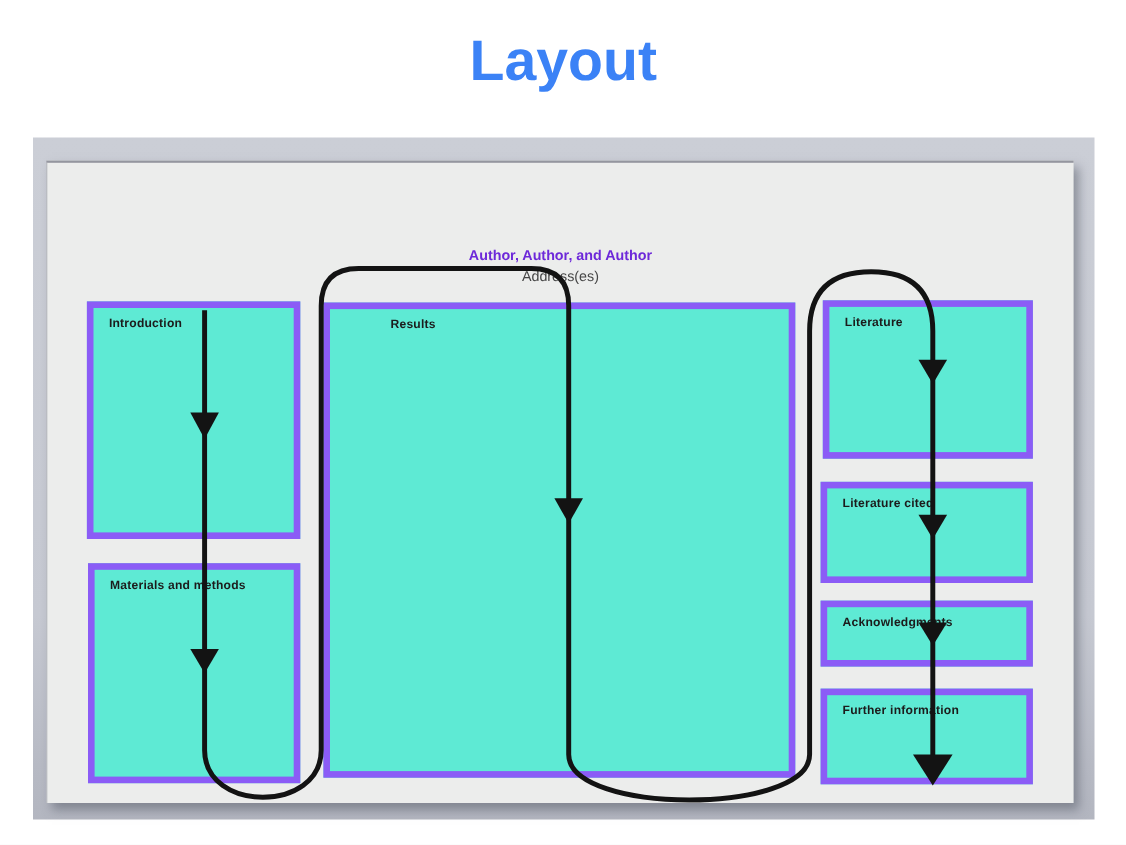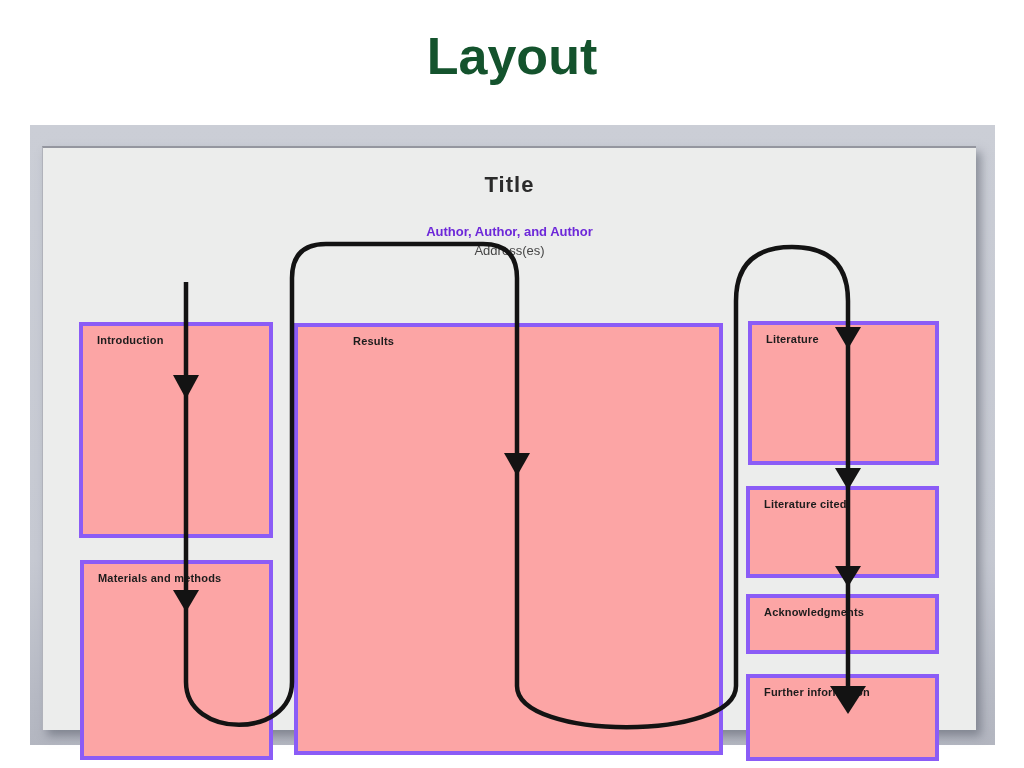--- a/index.html
+++ b/index.html
@@ -3,21 +3,21 @@
 <meta charset="utf-8">
 <style>
   html,body{margin:0;padding:0;}
   body{
     width:1024px;height:768px;position:relative;overflow:hidden;
     background:#ffffff;
     font-family:"Liberation Sans", sans-serif;
   }
   .slide-title{
     position:absolute;top:26px;left:0;width:1024px;
-    text-align:center;font-size:52px;font-weight:600;color:#14532d;
+    text-align:center;font-size:52px;font-weight:600;color:#3b82f6;
     letter-spacing:0px;margin:0;
   }
   .frame{
     position:absolute;left:30px;top:125px;width:965px;height:620px;
     background:linear-gradient(180deg,#cbced6 0%,#c6c9d2 70%,#b7bac4 92%,#b3b6c0 100%);
   }
   .poster{
     position:absolute;left:12px;top:21px;width:933px;height:582px;
     background:#ecedec;
     border-top:2px solid #94969f;
@@ -30,23 +30,22 @@
   }
   .poster-authors{
     position:absolute;top:76px;left:0;width:100%;text-align:center;
     font-size:13px;font-weight:700;color:#6d28d9;
   }
   .poster-address{
     position:absolute;top:95px;left:0;width:100%;text-align:center;
     font-size:13px;font-weight:400;color:#454545;
   }
   .box{
-    position:absolute;background:#fca5a5;border:4px solid #8b5cf6;
+    position:absolute;background:#5eead4;border:6px solid #8b5cf6;
     box-sizing:border-box;
-    margin-top:48px;
   }
   .box .label{
     display:block;font-size:11px;font-weight:700;color:#1c1c1c;
     padding:8px 0 0 14px;letter-spacing:0.2px;
   }
   .box-introduction{left:36px;top:126px;width:194px;height:216px;}
   .box-materials{left:37px;top:364px;width:193px;height:200px;}
   .box-results{left:251px;top:127px;width:429px;height:432px;padding-left:36px;}
   .box-results .label{padding-left:19px;}
   .box-conclusions{left:705px;top:125px;width:191px;height:144px;}
@@ -58,21 +57,20 @@
 </head>
 <body>
 
 <div class="slide">
 
   <h1 class="slide-title">Layout</h1>
 
   <div class="frame">
     <div class="poster">
 
-      <div class="poster-title">Title</div>
       <div class="poster-authors">Author, Author, and Author</div>
       <div class="poster-address">Address(es)</div>
 
       <div class="box box-introduction">
         <span class="label">Introduction</span>
       </div>
 
       <div class="box box-materials">
         <span class="label">Materials and methods</span>
       </div>

